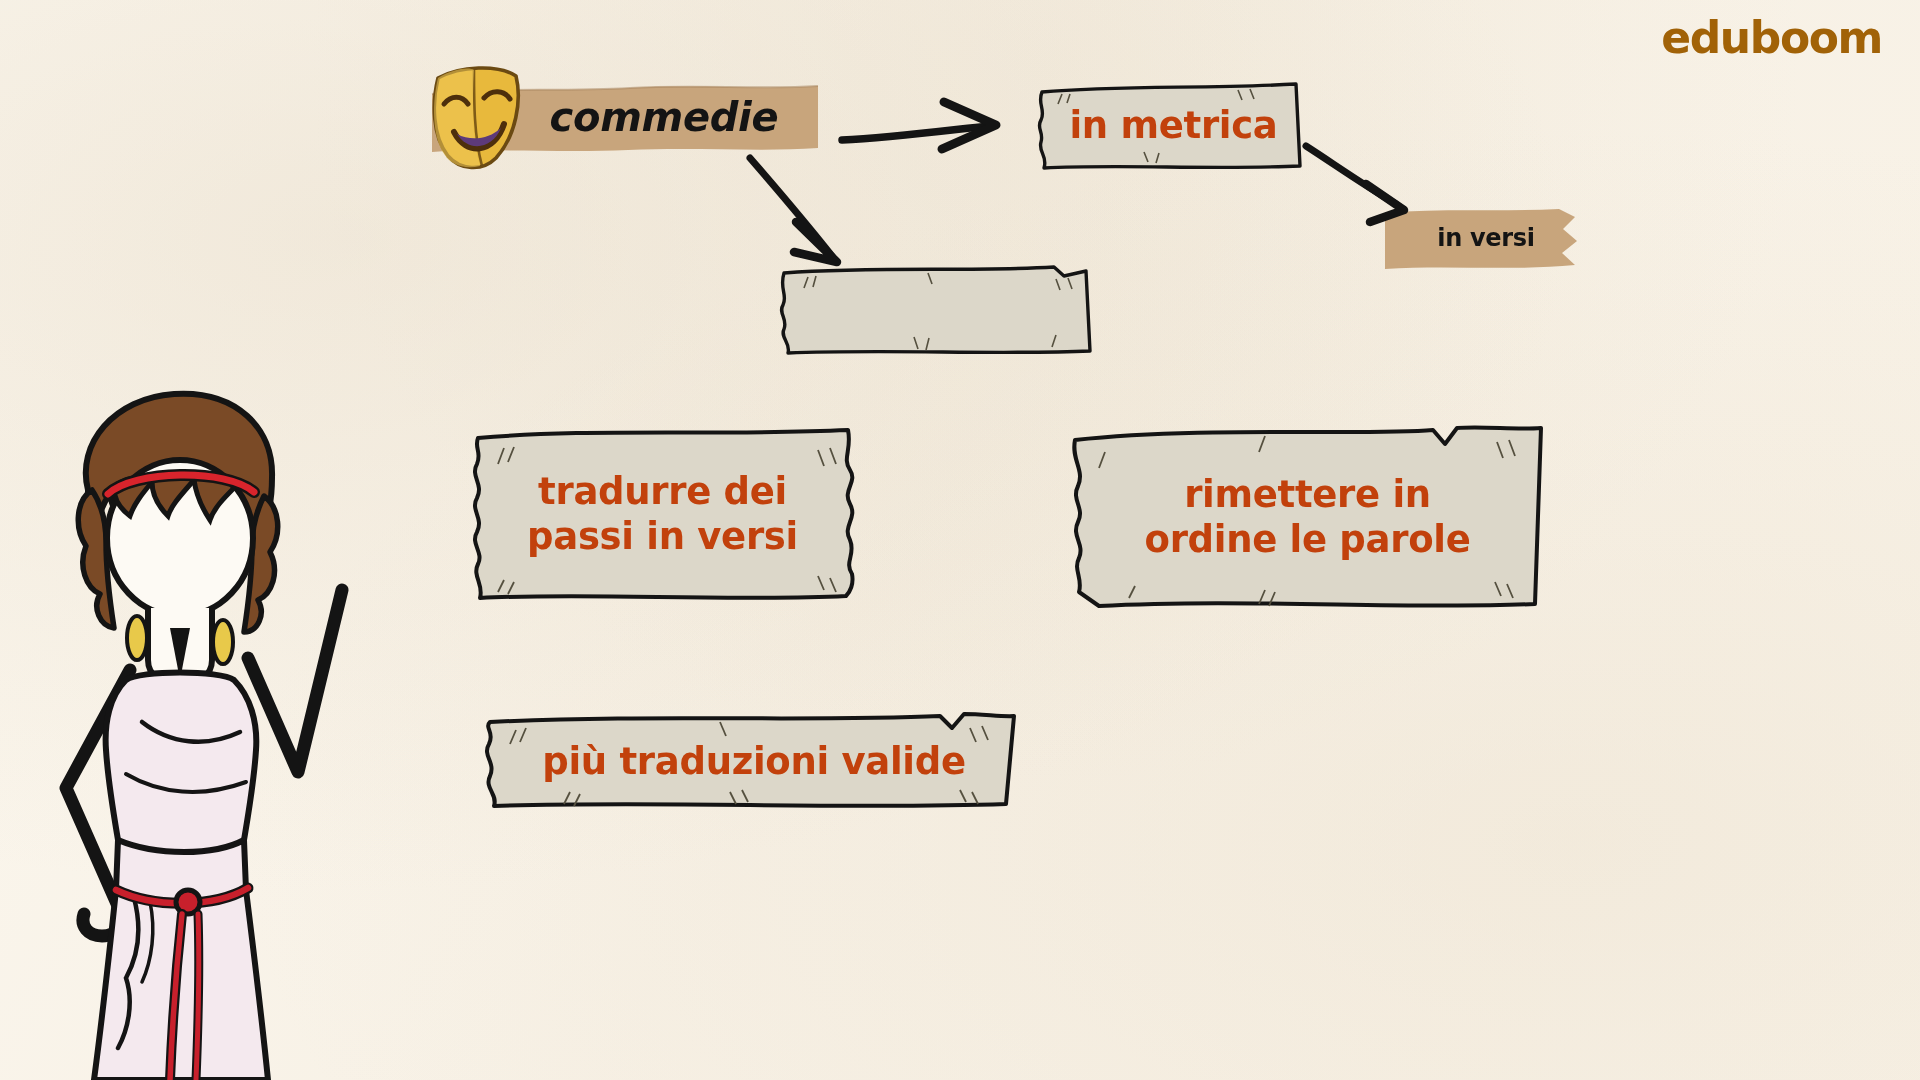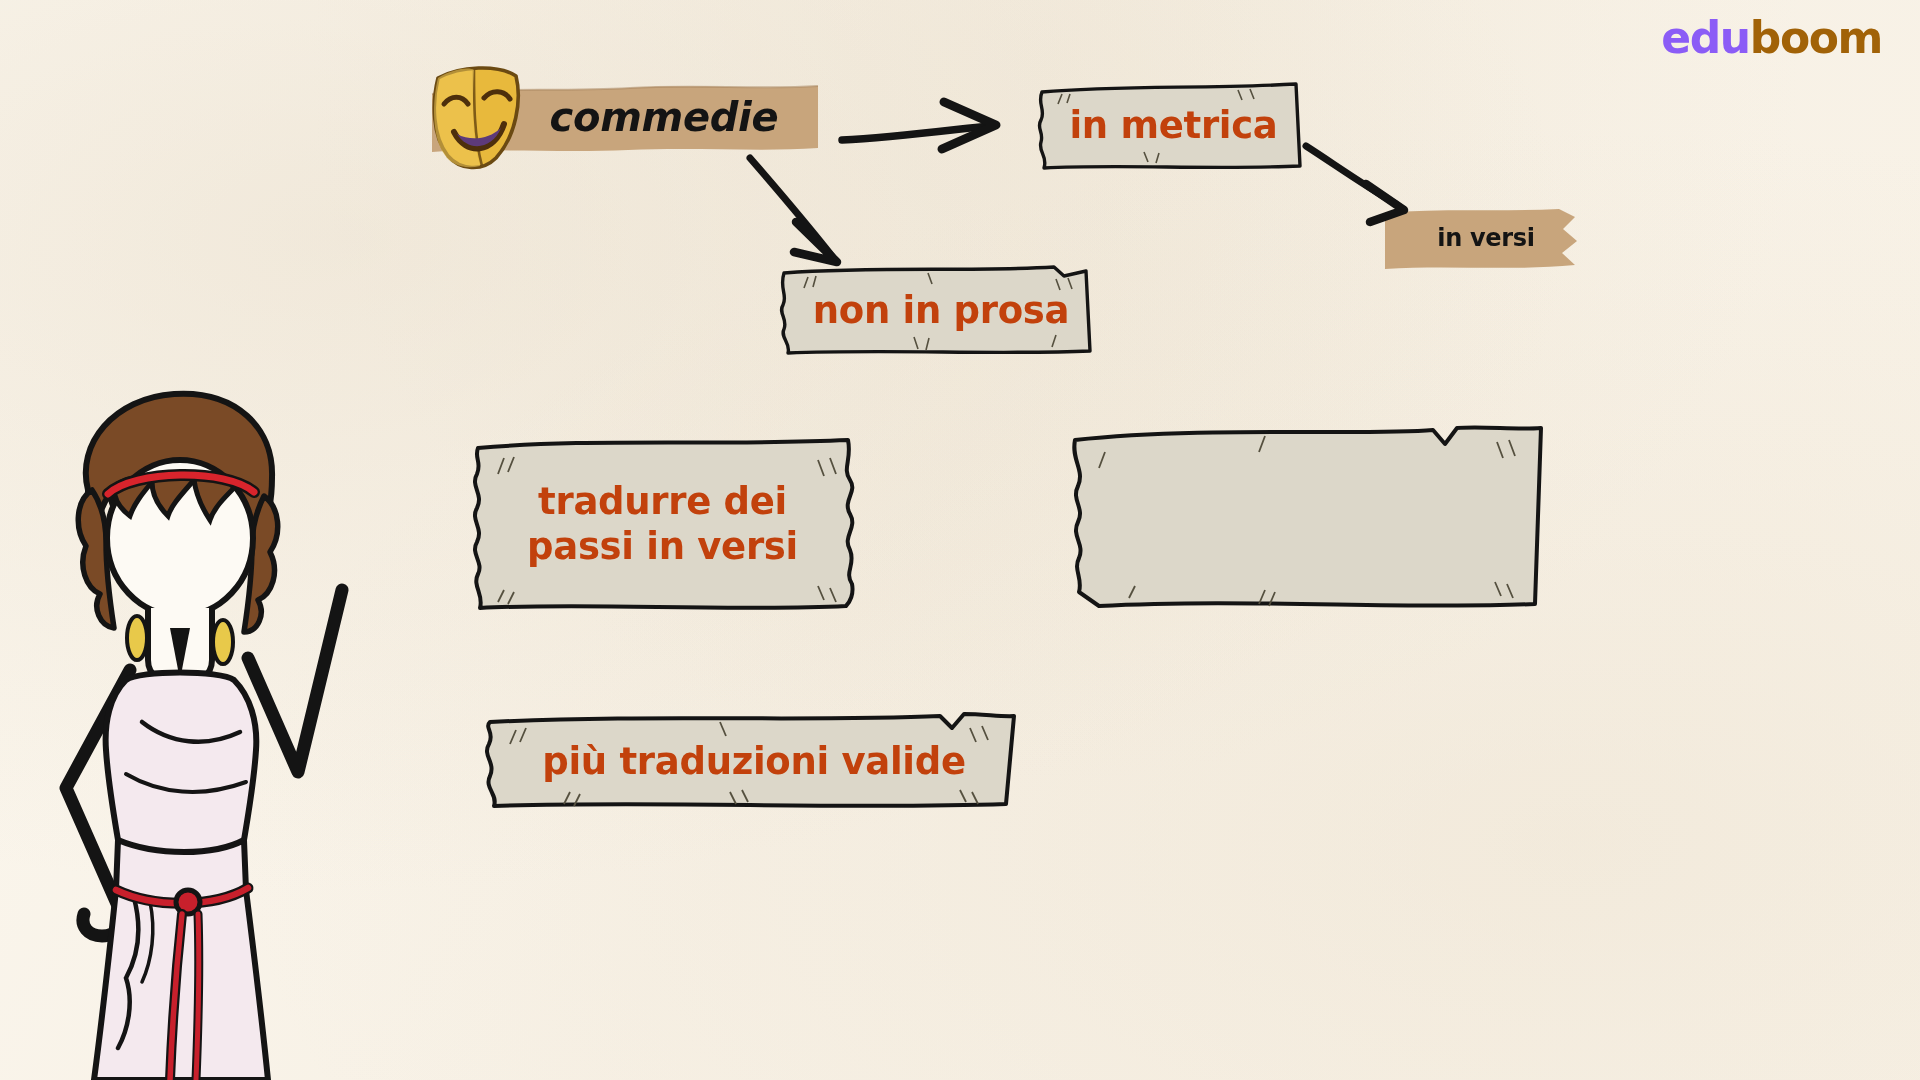--- a/index.html
+++ b/index.html
@@ -27,21 +27,21 @@
   #logo {
     position: absolute;
     top: 16px; right: 38px;
     font-family: "DejaVu Sans", sans-serif;
     font-weight: 700;
     font-size: 44px;
     letter-spacing: -1.4px;
     line-height: 1;
     white-space: nowrap;
   }
-  #logo .edu  { color: #8b5cf6; }
+  #logo .edu  { color: #a16207; }
   #logo .boom { color: #a16207; }
 
   
   .node {
     position: absolute;
     display: flex;
     align-items: center;
     justify-content: center;
   }
   .node .label {
@@ -162,24 +162,23 @@
   <svg class="shape" viewBox="0 0 330 95" preserveAspectRatio="none">
     <path d="M16,10 C110,3 206,9 286,4 L296,13 L318,8 L322,88
              C230,92 120,86 20,90 C23,80 12,75 16,66 C20,56 10,50 15,42
              C20,32 11,26 16,10 Z" fill="#dcd7c9" stroke="#141414" stroke-width="3.4" stroke-linejoin="round"></path>
     <path d="M40,14 L36,25 M48,13 L45,24" stroke="#55503f" stroke-width="1.6" fill="none"></path>
     <path d="M160,10 L164,21" stroke="#55503f" stroke-width="1.6" fill="none"></path>
     <path d="M288,16 L292,27 M300,15 L304,26" stroke="#55503f" stroke-width="1.6" fill="none"></path>
     <path d="M150,86 L146,74 M158,87 L161,75" stroke="#55503f" stroke-width="1.6" fill="none"></path>
     <path d="M284,84 L288,72" stroke="#55503f" stroke-width="1.6" fill="none"></path>
   </svg>
-  <span class="label" style="font-size:37px; padding-left:16px;">non in prosa</span>
-</div>
-
-<div class="node card" style="left:460px; top:434px; width:405px; height:180px;">
+</div>
+
+<div class="node card" style="left:460px; top:424px; width:405px; height:180px;">
   <svg class="shape" viewBox="0 0 405 180" preserveAspectRatio="none">
     <path d="M18,14 C130,4 260,12 388,6
              C392,26 382,34 390,46 C398,58 382,66 390,80 C398,94 382,102 390,116
              C396,130 384,138 392,150 C394,160 390,168 386,172
              C262,178 132,168 20,174
              C24,160 12,152 18,140 C24,128 10,120 17,108
              C24,94 10,86 17,74 C24,60 10,52 17,40 C22,28 14,24 18,14 Z" fill="#dcd7c9" stroke="#141414" stroke-width="4" stroke-linejoin="round"></path>
     <path d="M44,24 L38,40 M54,23 L48,38" stroke="#55503f" stroke-width="1.8" fill="none"></path>
     <path d="M358,26 L364,42 M370,24 L376,40" stroke="#55503f" stroke-width="1.8" fill="none"></path>
     <path d="M44,156 L38,168 M54,158 L48,170" stroke="#55503f" stroke-width="1.8" fill="none"></path>
@@ -195,20 +194,22 @@
              L470,182 C340,188 180,176 34,184 L14,170
              C18,156 8,148 14,136 C20,122 6,114 13,100
              C20,86 6,78 13,64 C20,48 6,38 10,18 Z" fill="#dcd7c9" stroke="#141414" stroke-width="4" stroke-linejoin="round"></path>
     <path d="M200,14 L194,30" stroke="#55503f" stroke-width="1.8" fill="none"></path>
     <path d="M432,20 L438,36 M444,18 L450,34" stroke="#55503f" stroke-width="1.8" fill="none"></path>
     <path d="M40,30 L34,46" stroke="#55503f" stroke-width="1.8" fill="none"></path>
     <path d="M200,168 L194,182 M210,170 L204,184" stroke="#55503f" stroke-width="1.8" fill="none"></path>
     <path d="M70,164 L64,176" stroke="#55503f" stroke-width="1.8" fill="none"></path>
     <path d="M430,160 L436,174 M442,162 L448,176" stroke="#55503f" stroke-width="1.8" fill="none"></path>
   </svg>
+  <span class="label" style="font-size:37px; padding:0 22px;">rimettere in
+ordine le parole</span>
 </div>
 
 <div class="node card" style="left:470px; top:712px; width:550px; height:100px;">
   <svg class="shape" viewBox="0 0 550 100" preserveAspectRatio="none">
     <path d="M20,10 C180,2 340,10 470,4 L482,16 L494,2 C514,2 532,5 544,4
              L536,92 C370,98 190,88 24,94
              C28,82 14,76 20,64 C26,50 12,44 19,32 C25,20 14,16 20,10 Z" fill="#dcd7c9" stroke="#141414" stroke-width="4" stroke-linejoin="round"></path>
     <path d="M46,18 L40,32 M56,16 L50,30" stroke="#55503f" stroke-width="1.8" fill="none"></path>
     <path d="M250,10 L256,24" stroke="#55503f" stroke-width="1.8" fill="none"></path>
     <path d="M500,16 L506,30 M512,14 L518,28" stroke="#55503f" stroke-width="1.8" fill="none"></path>

